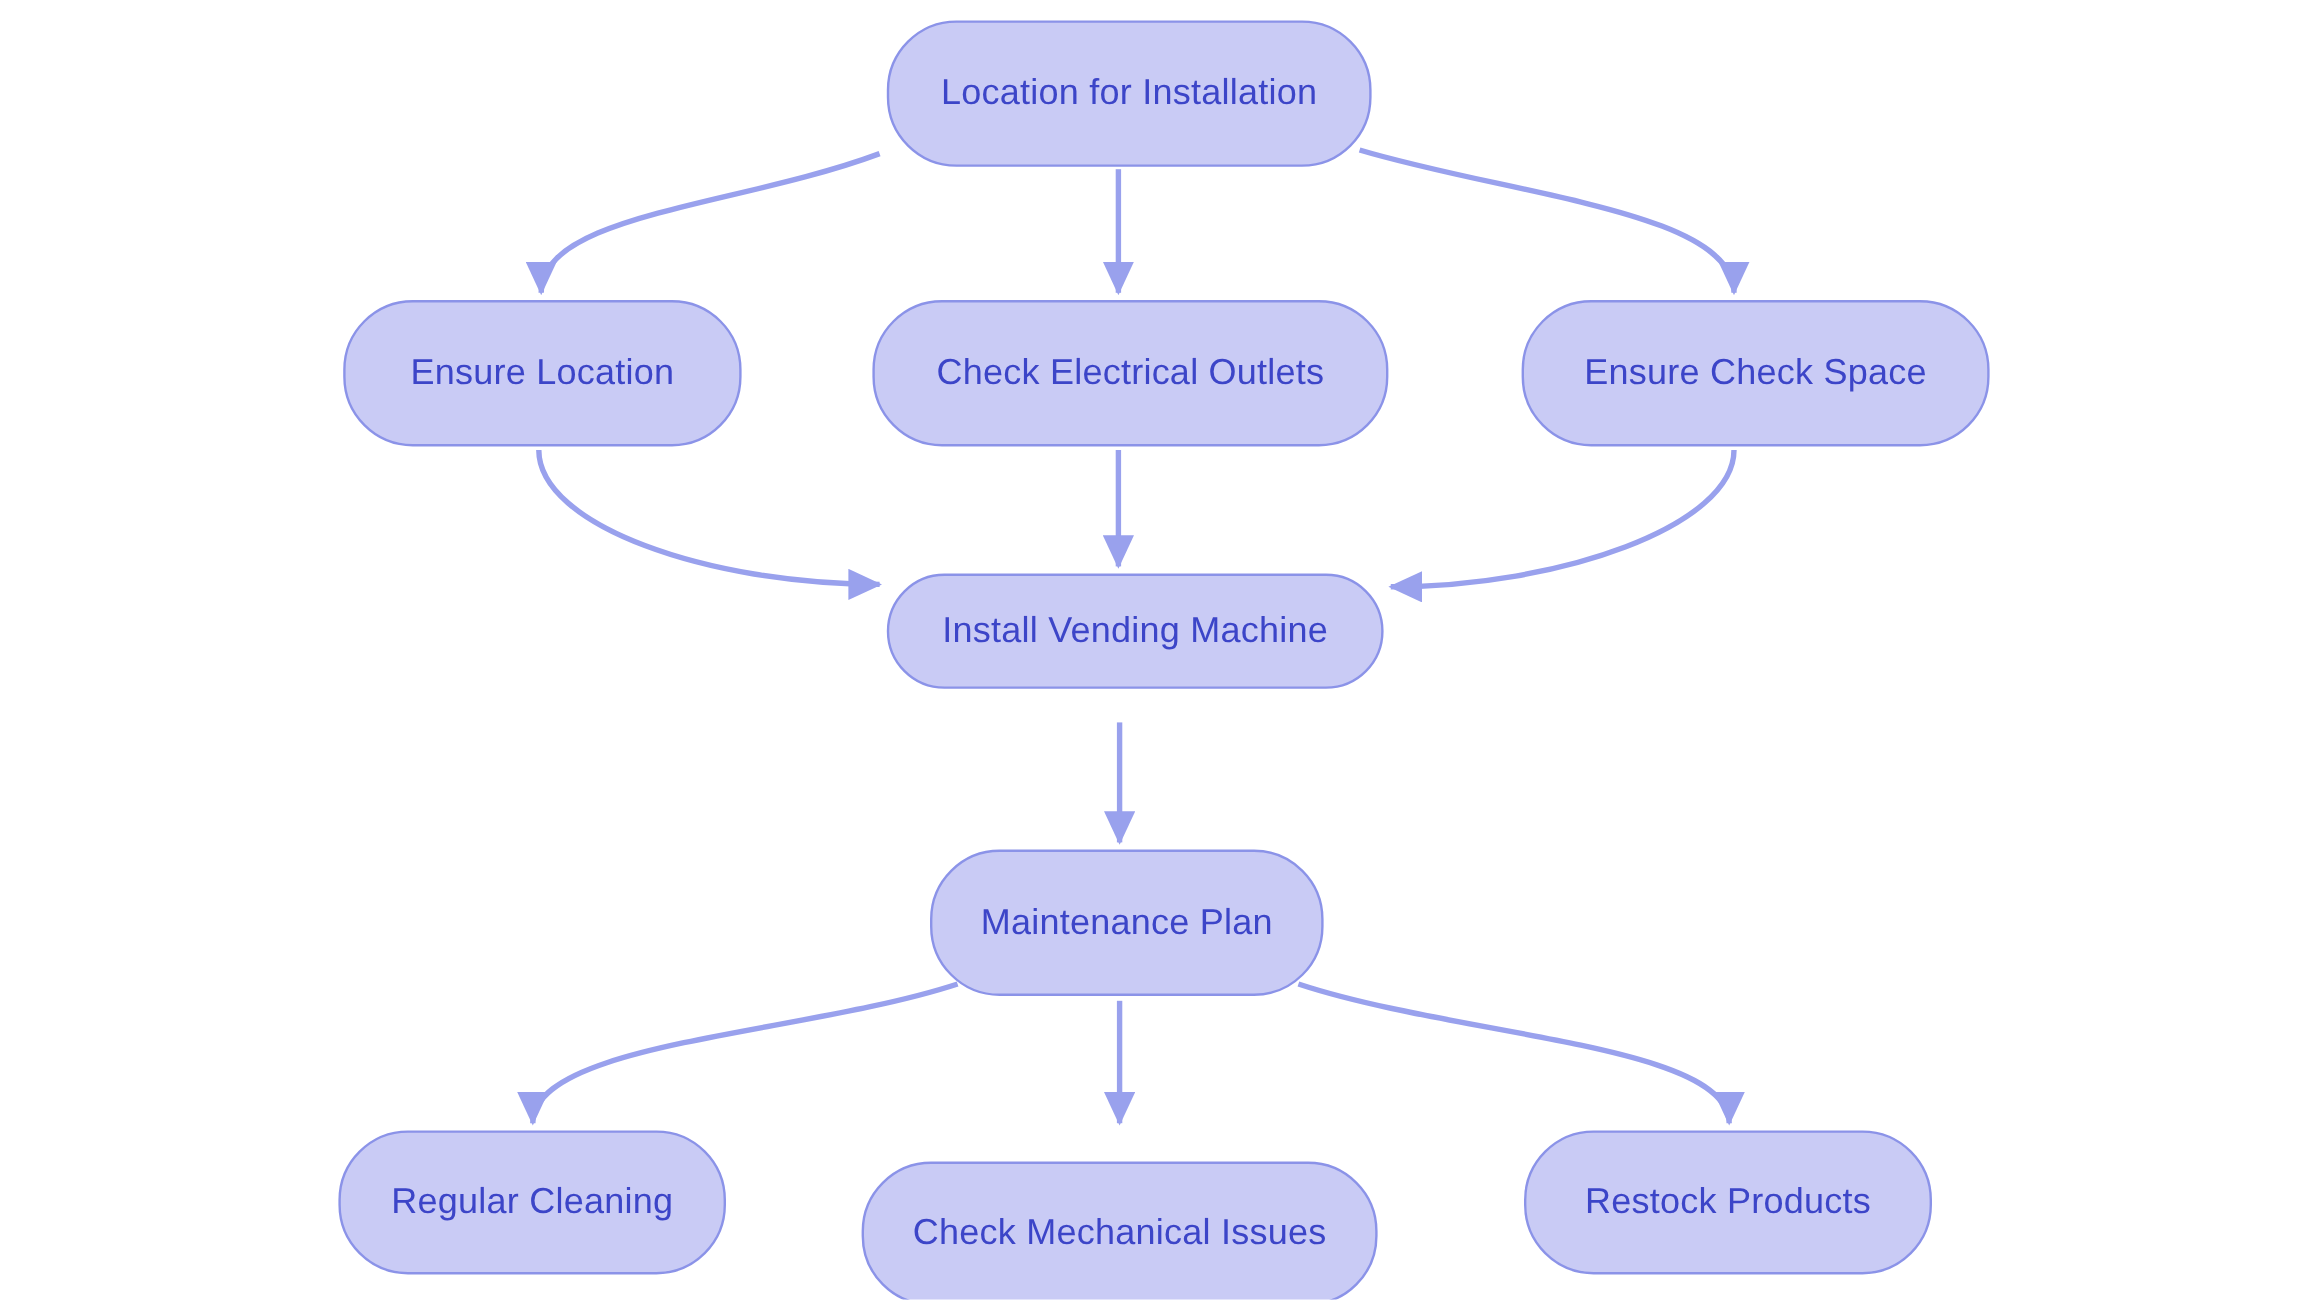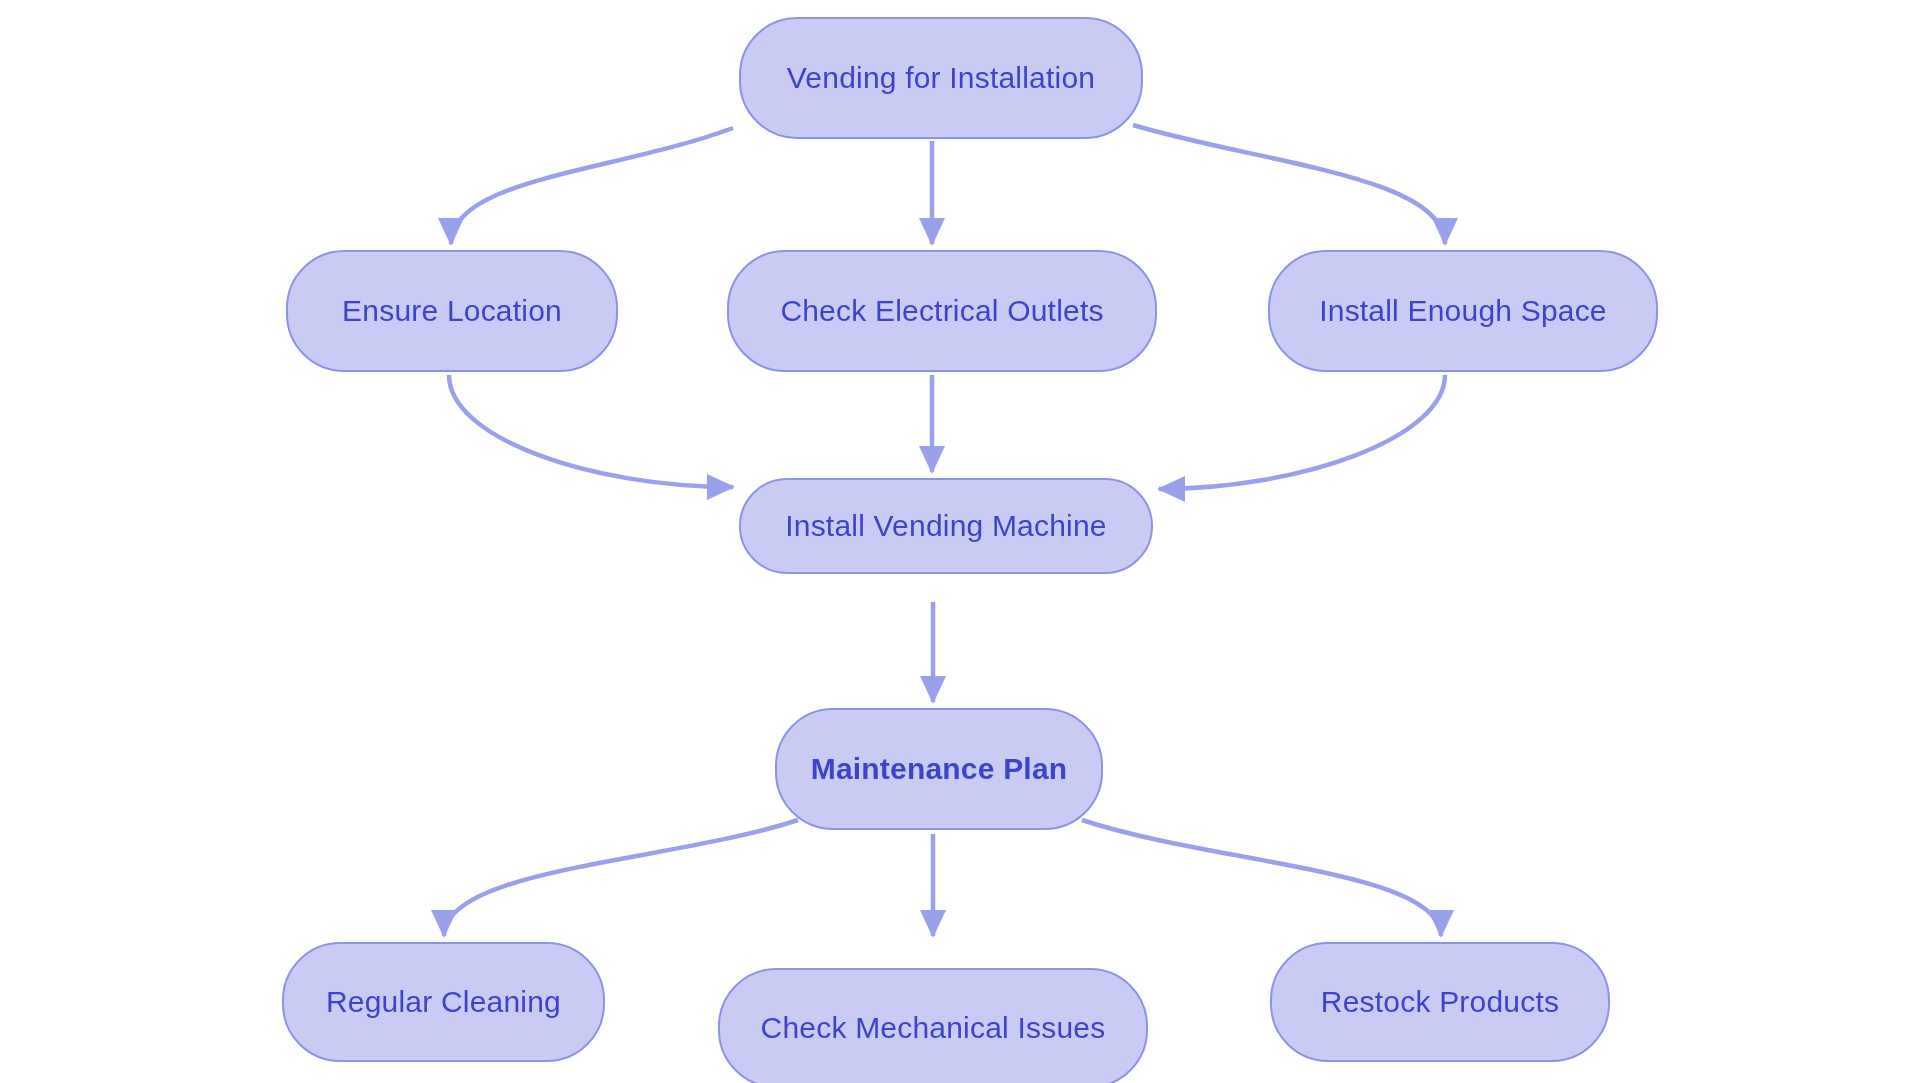--- a/index.html
+++ b/index.html
@@ -44,40 +44,40 @@
       <path d="M 932 375 L 932 472" marker-end="url(#arrowhead)"></path>
       <path d="M 1445 375 C 1445 438, 1300 489, 1159 489" marker-end="url(#arrowhead)"></path>
       <path d="M 933 602 L 933 702" marker-end="url(#arrowhead)"></path>
       <path d="M 798 820 C 670 862, 444 868, 444 936" marker-end="url(#arrowhead)"></path>
       <path d="M 933 834 L 933 936" marker-end="url(#arrowhead)"></path>
       <path d="M 1082 820 C 1215 864, 1441 870, 1441 936" marker-end="url(#arrowhead)"></path>
     </g>
   </svg>
 
   <div class="node" style="left:739px;top:17px;width:404px;height:122px;">
-    <span>Vending for Installation</span>
+    <span>Location for Installation</span>
   </div>
 
   <div class="node" style="left:286px;top:250px;width:332px;height:122px;">
     <span>Ensure Location</span>
   </div>
 
   <div class="node" style="left:727px;top:250px;width:430px;height:122px;justify-content:center;">
     <span>Check Electrical Outlets</span>
   </div>
 
   <div class="node" style="left:1268px;top:250px;width:390px;height:122px;">
-    <span>Install Enough Space</span>
+    <span>Ensure Check Space</span>
   </div>
 
   <div class="node" style="left:739px;top:478px;width:414px;height:96px;">
     <span>Install Vending Machine</span>
   </div>
 
-  <div class="node" style="left:775px;top:708px;width:328px;height:122px;font-weight:bold;">
+  <div class="node" style="left:775px;top:708px;width:328px;height:122px;">
     <span>Maintenance Plan</span>
   </div>
 
   <div class="node" style="left:282px;top:942px;width:323px;height:120px;">
     <span>Regular Cleaning</span>
   </div>
 
   <div class="node" style="left:718px;top:968px;width:430px;height:120px;">
     <span>Check Mechanical Issues</span>
   </div>

